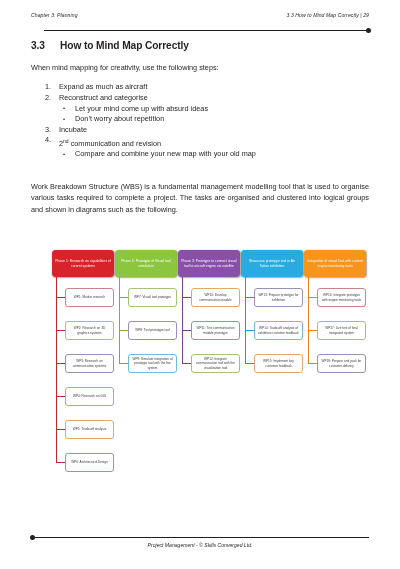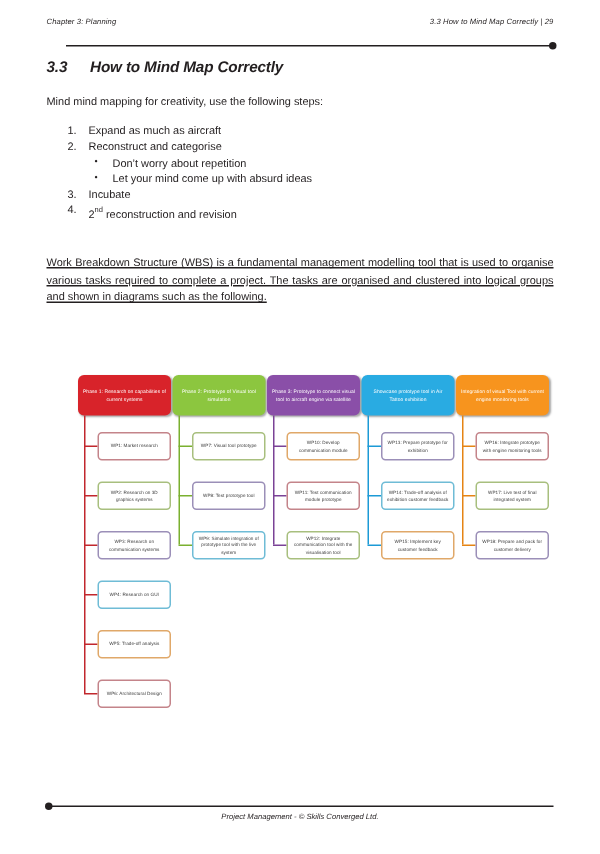--- a/index.html
+++ b/index.html
@@ -66,38 +66,37 @@
     position: absolute;
     left: 31px;
     top: 40px;
     width: 338px;
   }
 
   h2.section {
     margin: 0;
     font-size: 10.2px;
     font-weight: bold;
-    font-style: italic;
     letter-spacing: -0.1px;
     color: #231f20;
     display: flex;
   }
   h2.section .num {
     width: 29px;
     flex: 0 0 29px;
   }
   h2.section .ttl { flex: 1; }
 
   p.body {
     margin: 0;
     font-size: 7.3px;
     line-height: 11.4px;
     color: #231f20;
   }
-  p.body.justify { text-align: justify; text-decoration: underline; }
+  p.body.justify { text-align: justify; }
 
   .gap-a { height: 11px; }
   .gap-b { height: 9px; }
   .gap-d { height: 10px; }
 
   ol.steps {
     margin: 0;
     padding: 0 0 0 0;
     list-style: none;
     font-size: 7.3px;
@@ -225,44 +224,47 @@
 
   <div class="content">
 
     <h2 class="section">
       <span class="num">3.3</span>
       <span class="ttl">How to Mind Map Correctly</span>
     </h2>
 
     <div class="gap-a"></div>
 
-    <p class="body">Mind mind mapping for creativity, use the following steps:</p>
+    <p class="body">When mind mapping for creativity, use the following steps:</p>
 
     <div class="gap-b"></div>
 
     <ol class="steps">
       <li>
         <span class="onum">1.</span>
         <span>Expand as much as aircraft</span>
       </li>
       <li>
         <span class="onum">2.</span>
         <span>Reconstruct and categorise</span>
         <ul class="subs">
+          <li>Let your mind come up with absurd ideas</li>
           <li>Don’t worry about repetition</li>
-          <li>Let your mind come up with absurd ideas</li>
         </ul>
       </li>
       <li>
         <span class="onum">3.</span>
         <span>Incubate</span>
       </li>
       <li>
         <span class="onum">4.</span>
-        <span><span>2</span><sup class="ord">nd</sup><span> reconstruction and revision</span></span>
+        <span><span>2</span><sup class="ord">nd</sup><span> communication and revision</span></span>
+        <ul class="subs">
+          <li>Compare and combine your new map with your old map</li>
+        </ul>
       </li>
     </ol>
 
     <div class="gap-d"></div>
 
 
     <div class="gap-a"></div>
 
     <p class="body justify">Work Breakdown Structure (WBS) is a fundamental management modelling tool that is used to organise various tasks required to complete a project. The tasks are organised and clustered into logical groups and shown in diagrams such as the following.</p>
   </div>

